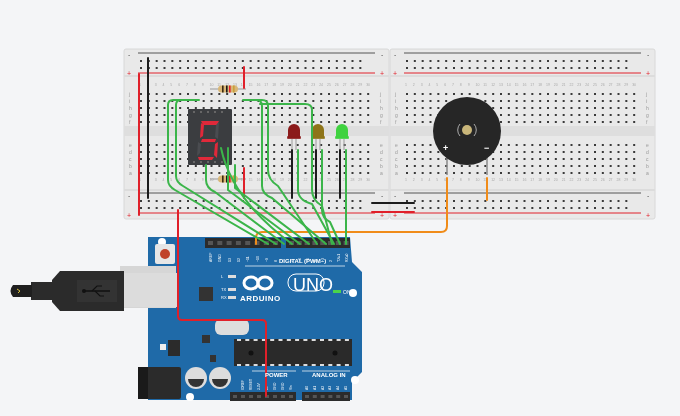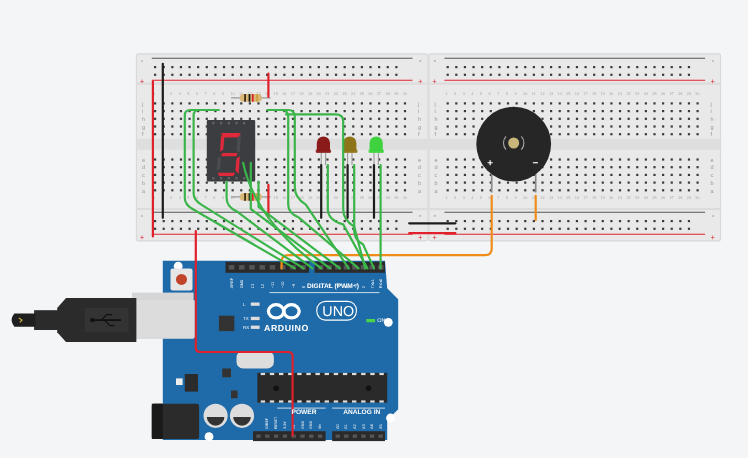--- a/index.html
+++ b/index.html
@@ -1272,18 +1272,18 @@
         <path d="M95 291 L100 296 L104 296" fill="none" stroke="#111" stroke-width="1.2"></path>
       </g>
       <rect x="31" y="282" width="22" height="18" fill="#2b2b2b"></rect>
       <path d="M13 285 L32 285 L32 297 L13 297 Q8 291 13 285 Z" fill="#1f1f1f"></path>
       <path d="M17 289 L20 291 L18 293" fill="none" stroke="#d8c040" stroke-width="1"></path>
     </g>
 </svg>
 
 <div style="position:absolute;left:0;top:0;width:680px;height:416px;pointer-events:none;">
   <span style="position:absolute;left:240px;top:294px;font-size:8px;font-weight:bold;color:#fff;letter-spacing:0.5px;text-align:right;">ARDUINO</span>
-  <span style="position:absolute;left:293px;top:275px;font-size:13px;color:#fff;">UNO</span>
+  <span style="position:absolute;left:293px;top:275px;font-size:18px;color:#fff;">UNO</span>
   <span style="position:absolute;left:279px;top:258px;font-size:6px;font-weight:bold;color:#fff;">DIGITAL (PWM~)</span>
   <span style="position:absolute;left:265px;top:372px;font-size:6px;font-weight:bold;color:#fff;">POWER</span>
   <span style="position:absolute;left:312px;top:372px;font-size:6px;font-weight:bold;color:#fff;">ANALOG IN</span>
   <span style="position:absolute;left:343px;top:289px;font-size:5px;color:#fff;">ON</span>
 </div>
 
 </body></html>

